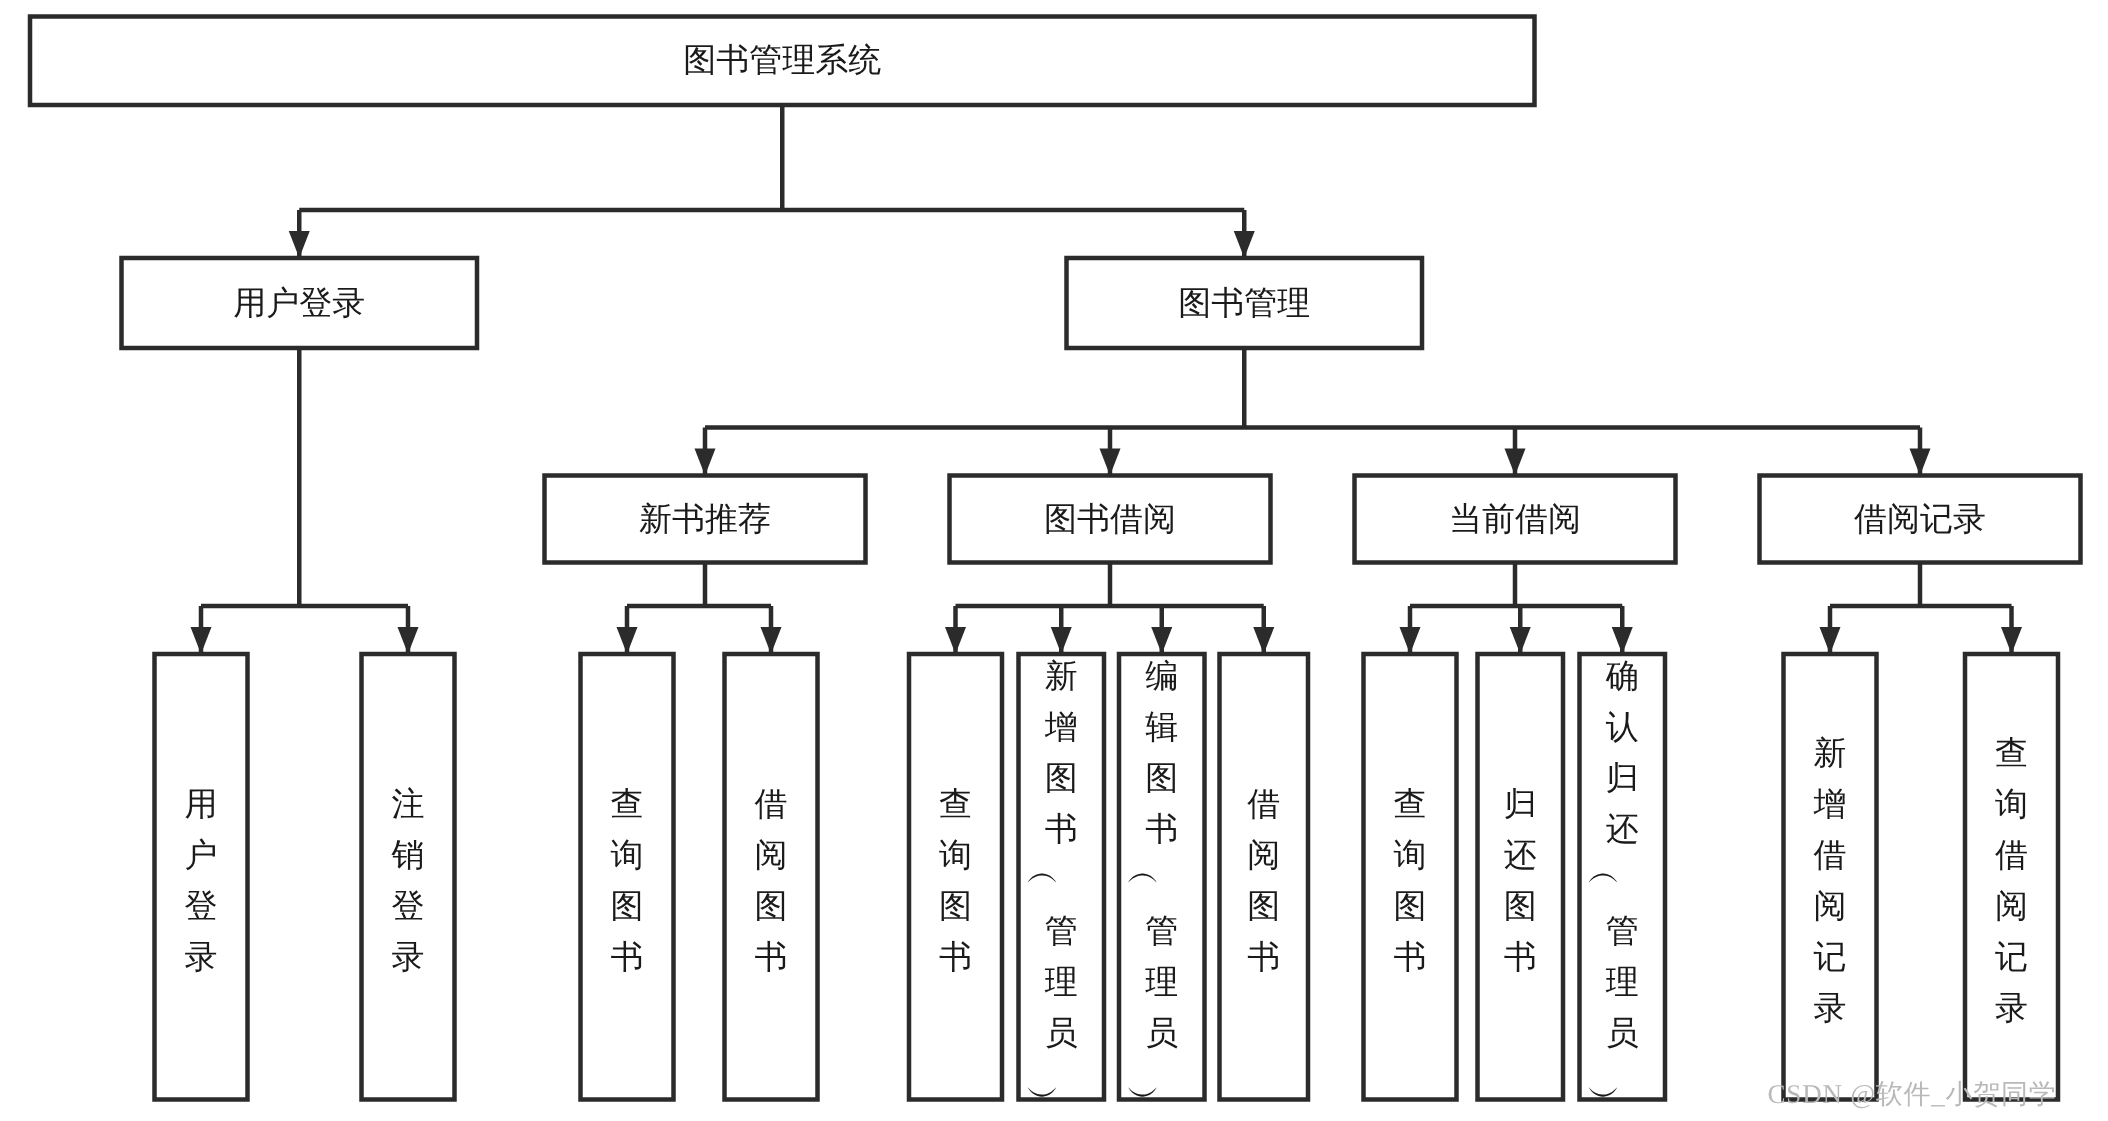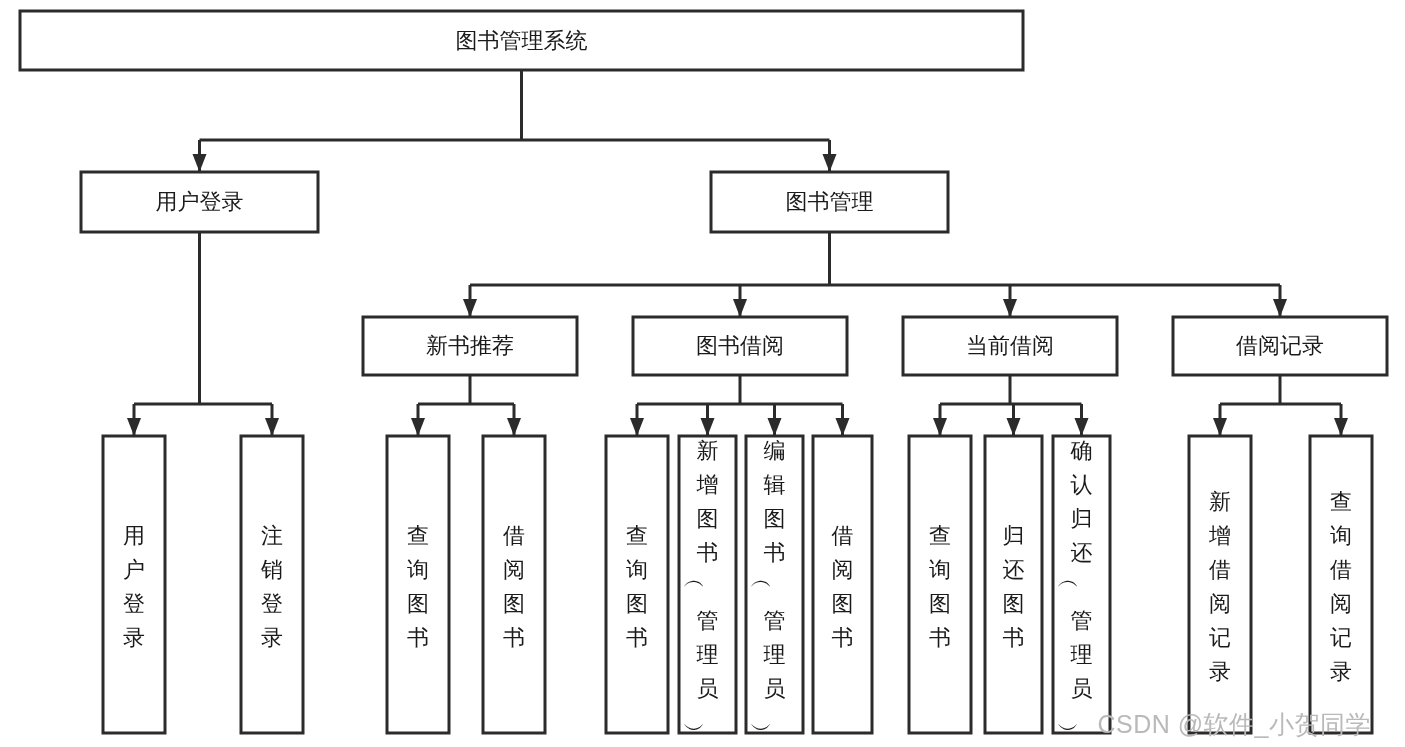--- a/index.html
+++ b/index.html
@@ -47,22 +47,22 @@
   .node-label-v {
     font-family: "DejaVu Sans", "Liberation Sans", sans-serif;
     font-size: 22px;
     fill: #1a1a1a;
     text-anchor: middle;
   }
   .watermark {
     position: absolute;
     right: 8px;
     bottom: 6px;
-    font-family: Liberation Sans, sans-serif;
-    font-size: 25px;
+    font-family: Liberation Serif, serif;
+    font-size: 18px;
     color: #b9b9b9;
     letter-spacing: 0.5px;
     white-space: nowrap;
     pointer-events: none;
     user-select: none;
     margin-left: 16px;
   }
 </style>
 </head>
 <body>

